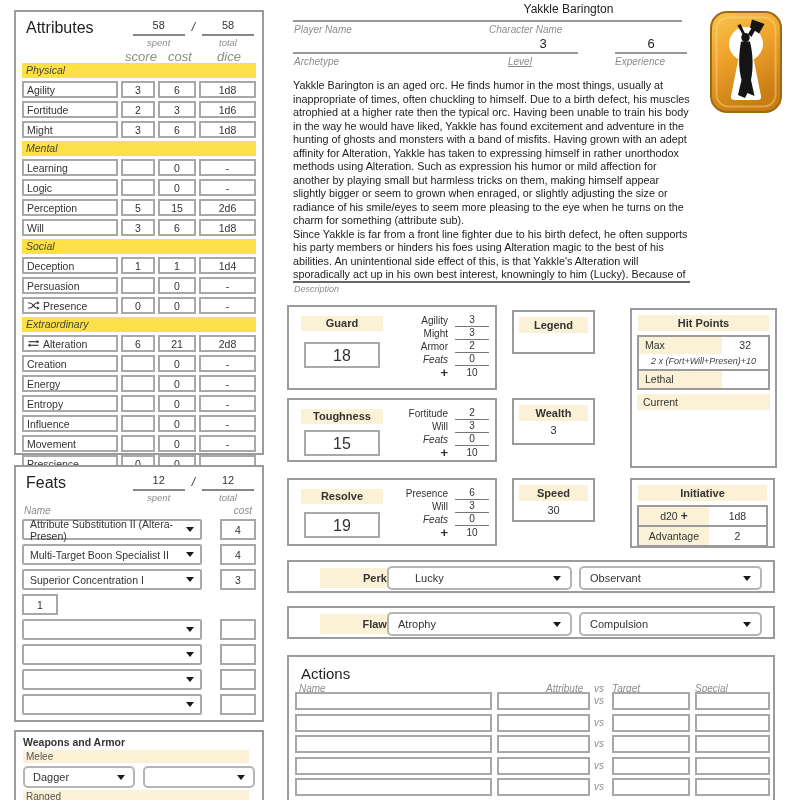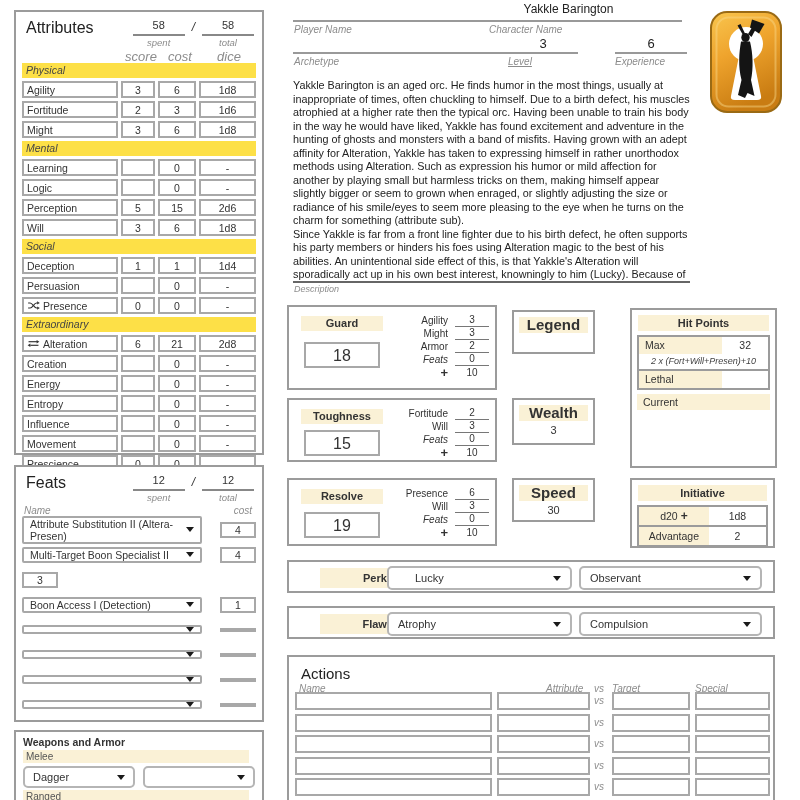--- a/index.html
+++ b/index.html
@@ -27,21 +27,21 @@
   .attr-cell{flex:0 0 34px;display:flex;align-items:center;justify-content:center;font-size:10.5px;}
   .attr-cell.c-cost{flex:0 0 38px;}
   .attr-cell.c-dice{flex:1;}
   .attr-group{background:#fde047;font-style:italic;font-size:10.5px;color:#444;
     padding:1px 0 1px 4px;margin:0 0 3px 0;height:13px;line-height:13px;}
   .ghost-lbl{font-style:italic;color:#8c8c8c;font-size:13px;display:flex;align-items:center;justify-content:center;}
 
   
   .feat-collbl{display:flex;padding:2px 10px 1px 8px;}
   #feat-rows{padding:2px 6px 0 6px;}
-  .feat-row{display:flex;gap:18px;margin-bottom:4px;height:21px;align-items:center;}
+  .feat-row{display:flex;gap:18px;margin-bottom:4px;height:21px;}
   .feat-dd{flex:1;border:2px solid #a8a8a8;border-radius:2px;display:flex;align-items:center;
     padding:0 6px;font-size:10.5px;background:#fff;box-sizing:border-box;}
   .caret{margin-left:auto;width:0;height:0;border-left:4px solid transparent;
     border-right:4px solid transparent;border-top:5px solid #1a1a1a;}
   .feat-cost{flex:0 0 36px;display:flex;align-items:center;justify-content:center;font-size:10.5px;}
 
   
   .uline{border-bottom:2px solid #999;}
   .abs{position:absolute;}
 
@@ -53,21 +53,21 @@
   .def-calc{position:absolute;right:6px;top:7px;width:102px;}
   .calc-row{display:flex;height:13px;align-items:center;font-size:10px;}
   .calc-lbl{flex:1;text-align:right;padding-right:7px;color:#333;}
   .calc-lbl.it{font-style:italic;}
   .calc-val{flex:0 0 34px;text-align:center;border-bottom:1.5px solid #777;line-height:12px;}
   .calc-val.nob{border-bottom:none;}
   .calc-plus{font-weight:bold;font-size:13px;}
 
   
   .stat-box{position:absolute;left:512px;width:83px;border:2px solid #9b9b9b;background:#fff;box-sizing:border-box;}
-  .stat-label{margin:5px 5px 0 5px;height:16px;text-align:center;font-weight:bold;font-size:15px;line-height:16px;}
+  .stat-label{margin:5px 5px 0 5px;height:16px;text-align:center;font-weight:bold;font-size:11px;line-height:16px;}
   .stat-value{text-align:center;font-size:11px;padding:3px 0 5px 0;min-height:12px;}
 
   
   .hp-title{margin:5px 6px 4px 6px;height:16px;text-align:center;font-weight:bold;font-size:11px;line-height:16px;}
   .hp-table{margin:0 5px;border:2px solid #9b9b9b;}
   .hp-row{display:flex;height:17px;}
   .hp-rlbl{flex:0 0 60%;padding-left:6px;font-size:10.5px;line-height:17px;}
   .hp-rval{flex:1;text-align:center;font-size:10.5px;line-height:17px;background:#fff;}
   .hp-formula{height:15px;text-align:center;font-style:italic;font-size:9px;line-height:14px;
     color:#444;border-bottom:2px solid #9b9b9b;background:#fff;}
@@ -312,27 +312,27 @@
         <div class="feat-cost ibox">4</div>
       </div>
       <div class="feat-row">
         <div class="feat-dd">
           <span>Multi-Target Boon Specialist II</span>
           <span class="caret"></span>
         </div>
         <div class="feat-cost ibox">4</div>
       </div>
       <div class="feat-row">
+        <div class="feat-dd">
+          <span>Superior Concentration I</span>
+          <span class="caret"></span>
+        </div>
         <div class="feat-cost ibox">3</div>
       </div>
       <div class="feat-row">
-        <div class="feat-dd">
-          <span>Boon Access I (Detection)</span>
-          <span class="caret"></span>
-        </div>
         <div class="feat-cost ibox">1</div>
       </div>
       <div class="feat-row">
         <div class="feat-dd">
           <span></span>
           <span class="caret"></span>
         </div>
         <div class="feat-cost ibox"></div>
       </div>
       <div class="feat-row">

